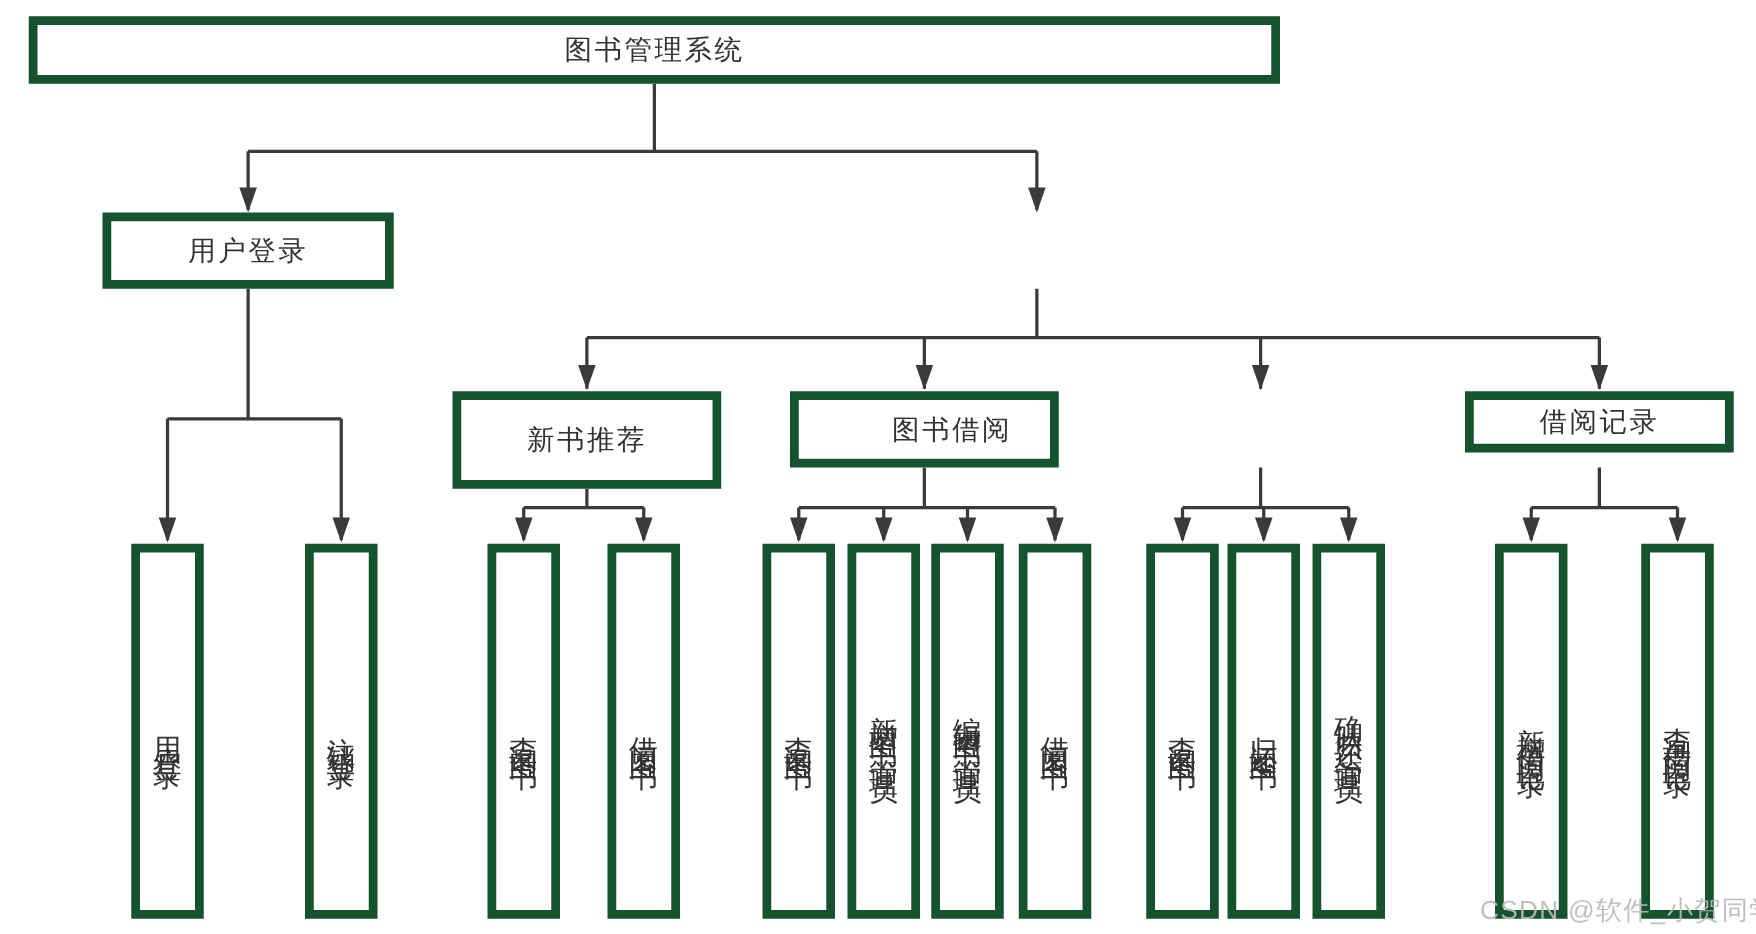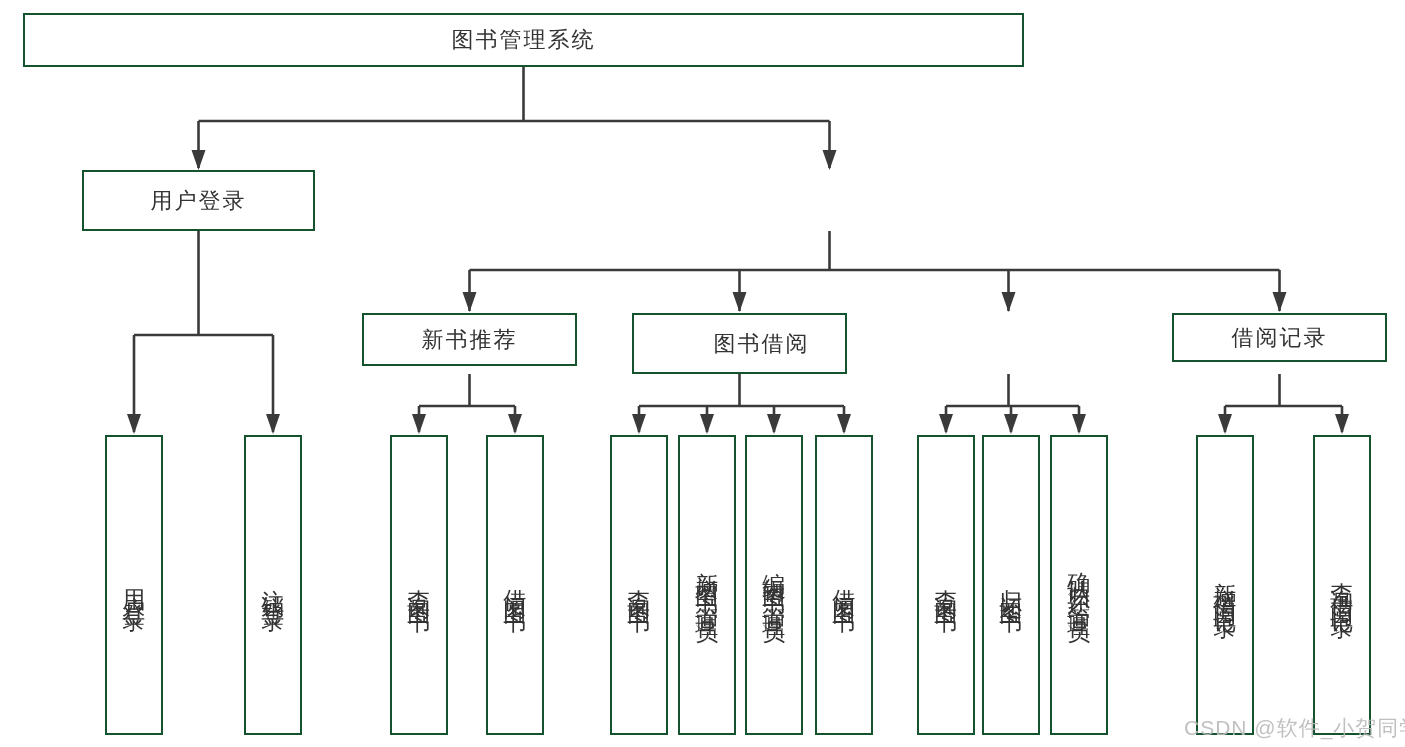--- a/index.html
+++ b/index.html
@@ -5,35 +5,35 @@
   html,body { margin:0; padding:0; background:#ffffff; }
   #stage {
     position:relative; width:1405px; height:747px; overflow:hidden;
     background:#ffffff;
     font-family:"Liberation Sans","DejaVu Sans",sans-serif;
     color:#333333;
   }
   #connectors { position:absolute; left:0; top:0; width:1405px; height:747px; }
   .box {
     position:absolute; box-sizing:border-box;
-    background:#ffffff; border:2px solid #14532d;
+    background:#ffffff; border:7px solid #14532d;
     display:flex; align-items:center; justify-content:center;
     font-size:22px; color:#333333; letter-spacing:2px;
     white-space:nowrap;
   }
   .leaf { width:58px; top:435px; height:300px; font-size:23px; letter-spacing:0; }
   .leaf .vtext {
     writing-mode:vertical-rl; text-orientation:mixed;
     letter-spacing:7px; line-height:1.15;
   }
   
   .b-root   { left:23px;  top:13px;  width:1001px; height:54px; }
   .b-login  { left:82px;  top:170px; width:233px;  height:61px; }
   .b-mgmt   { left:712px; top:170px; width:235px;  height:61px; }
-  .b-l3a    { left:362px; top:313px; width:215px;  height:53px; }
+  .b-l3a    { left:362px; top:313px; width:215px;  height:78px; }
   .b-l3b    { left:632px; top:313px; width:215px;  height:61px;padding-left:44px; }
   .b-l3c    { left:901px; top:313px; width:215px;  height:61px; }
   .b-l3d    { left:1172px;top:313px; width:215px;  height:49px; }
   .lf-a1 { left:105px; }  .lf-a2 { left:244px; }
   .lf-b1 { left:390px; }  .lf-b2 { left:486px; }
   .lf-c1 { left:610px; }  .lf-c2 { left:678px; }
   .lf-c3 { left:745px; }  .lf-c4 { left:815px; }
   .lf-d1 { left:917px; }  .lf-d2 { left:982px; }
   .lf-d3 { left:1050px; }
   .lf-e1 { left:1196px; } .lf-e2 { left:1313px; }

